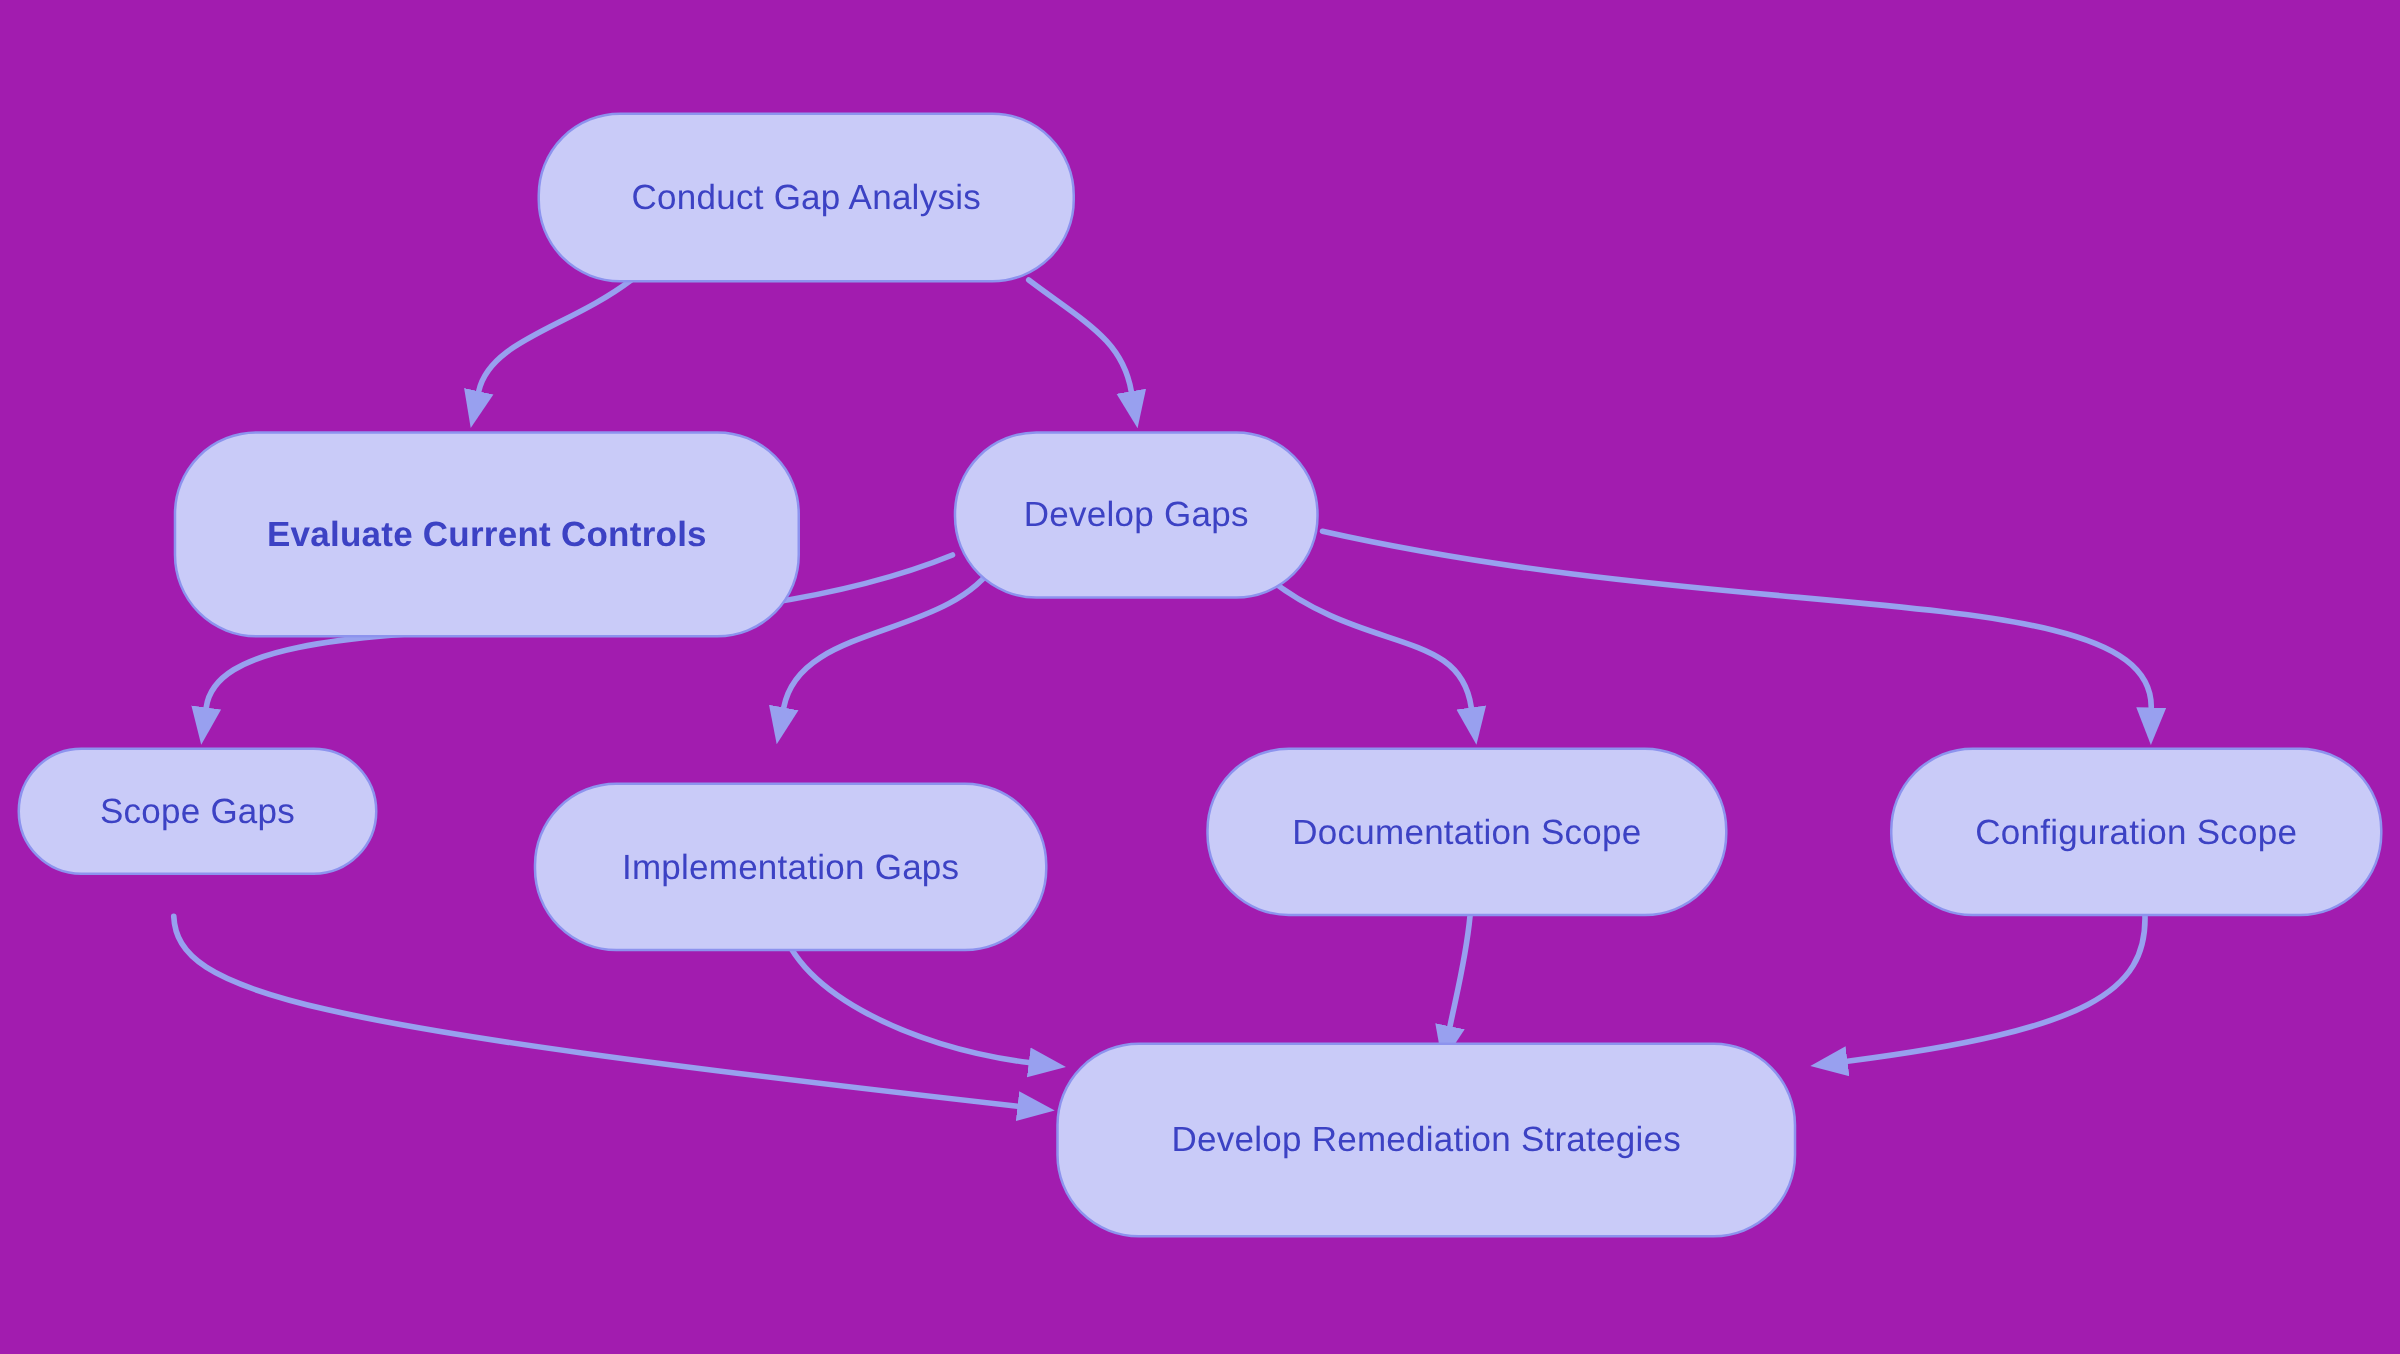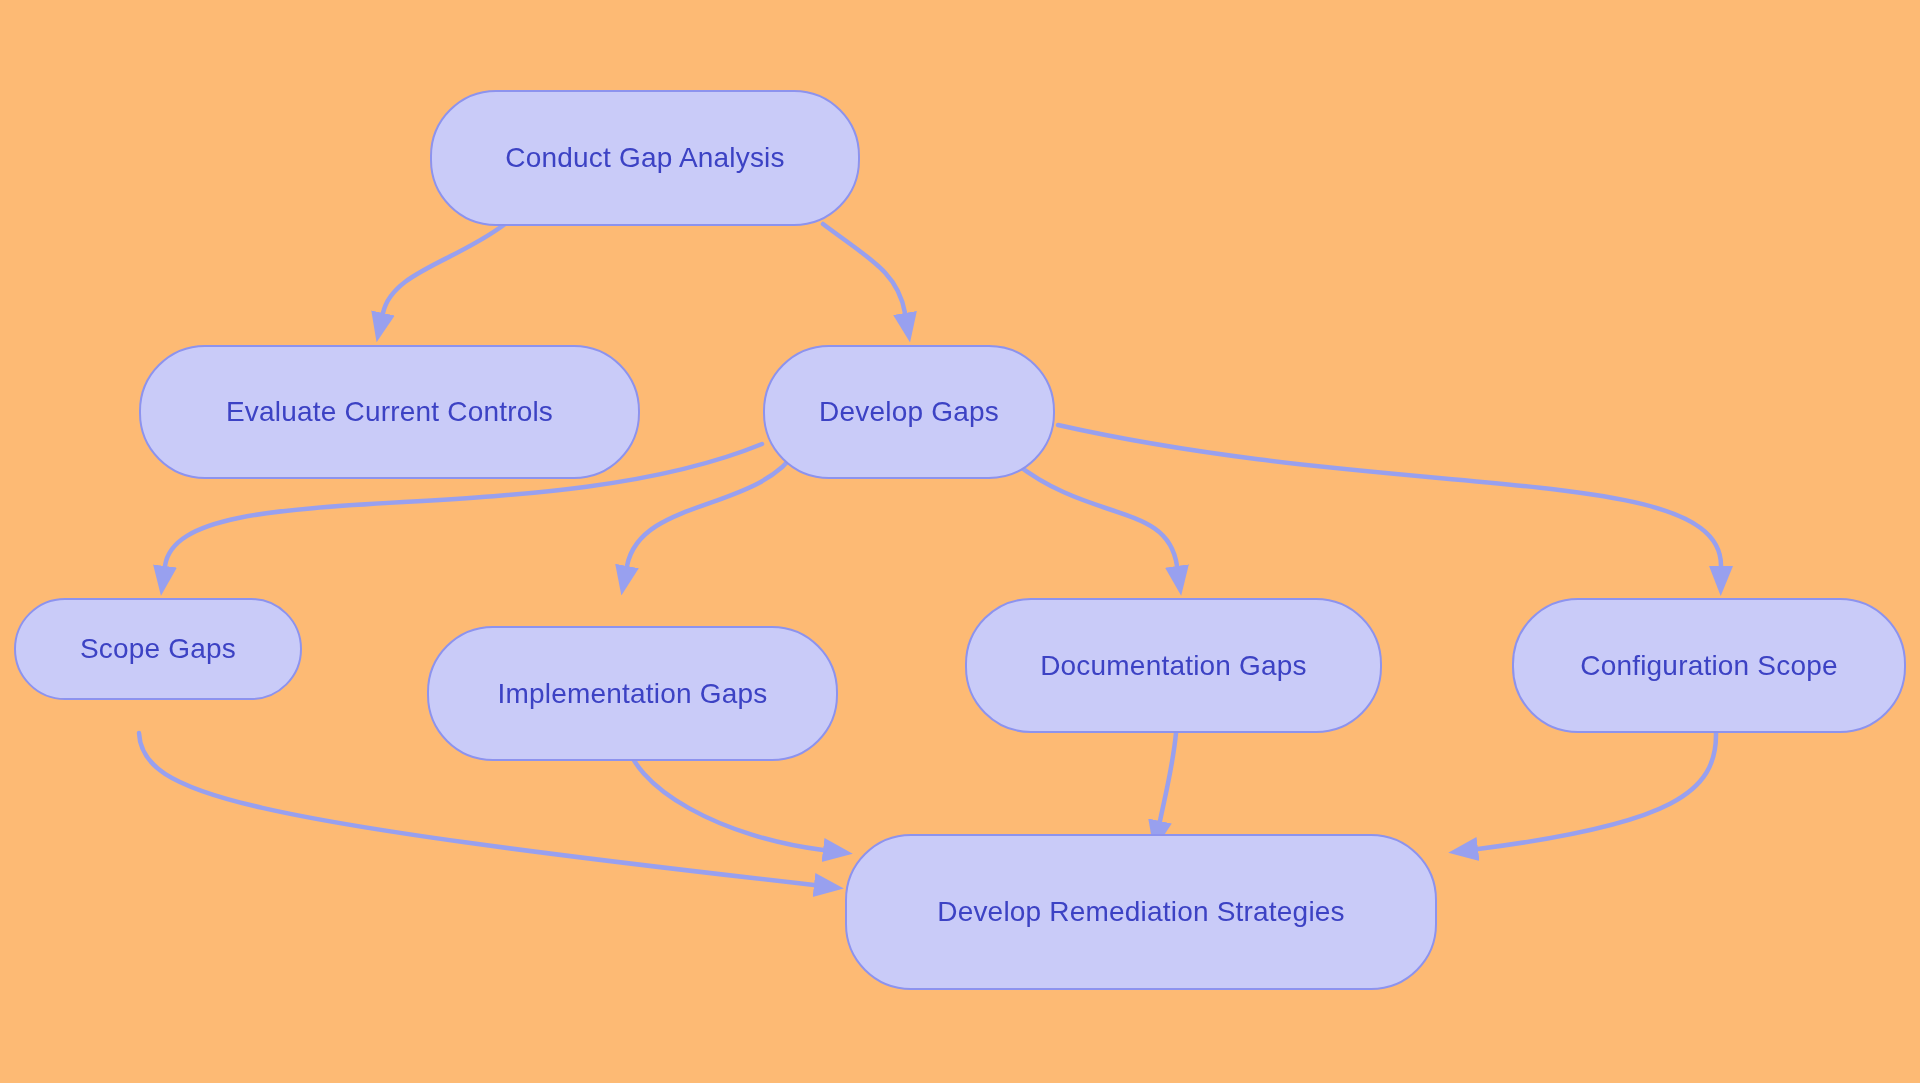--- a/index.html
+++ b/index.html
@@ -5,21 +5,21 @@
   html, body {
     margin: 0;
     padding: 0;
     background: #ffffff;
     font-family: "Liberation Sans", "DejaVu Sans", sans-serif;
   }
   .canvas {
     position: relative;
     width: 1920px;
     height: 1083px;
-    background: #fdba74;
+    background: #a21caf;
     overflow: hidden;
   }
   svg.edges {
     position: absolute;
     left: 0; top: 0;
     width: 1920px;
     height: 1083px;
     z-index: 1;
   }
   .edge-path {
@@ -40,21 +40,21 @@
     box-sizing: border-box;
   }
   .node .label {
     color: #3c42c4;
     font-size: 28px;
     letter-spacing: 0.2px;
     white-space: nowrap;
   }
   
   .n-conduct        { left: 430px;  top: 90px;  width: 430px; height: 136px; }
-  .n-evaluate       { left: 139px;  top: 345px; width: 501px; height: 134px; }
+  .n-evaluate       { left: 139px;  top: 345px; width: 501px; height: 165px; font-weight: bold; }
   .n-identify       { left: 763px;  top: 345px; width: 292px; height: 134px; }
   .n-scope          { left: 14px;   top: 598px; width: 288px; height: 102px; text-align: right; }
   .n-implementation { left: 427px;  top: 598px; width: 411px; height: 135px; margin-top: 28px; }
   .n-documentation  { left: 965px;  top: 598px; width: 417px; height: 135px; }
   .n-configuration  { left: 1512px; top: 598px; width: 394px; height: 135px; }
   .n-develop        { left: 845px;  top: 834px; width: 592px; height: 156px; }
 </style>
 </head>
 <body>
 
@@ -93,21 +93,21 @@
 
   <div class="node n-scope">
     <span class="label">Scope Gaps</span>
   </div>
 
   <div class="node n-implementation">
     <span class="label">Implementation Gaps</span>
   </div>
 
   <div class="node n-documentation">
-    <span class="label">Documentation Gaps</span>
+    <span class="label">Documentation Scope</span>
   </div>
 
   <div class="node n-configuration">
     <span class="label">Configuration Scope</span>
   </div>
 
   <div class="node n-develop">
     <span class="label">Develop Remediation Strategies</span>
   </div>
 

